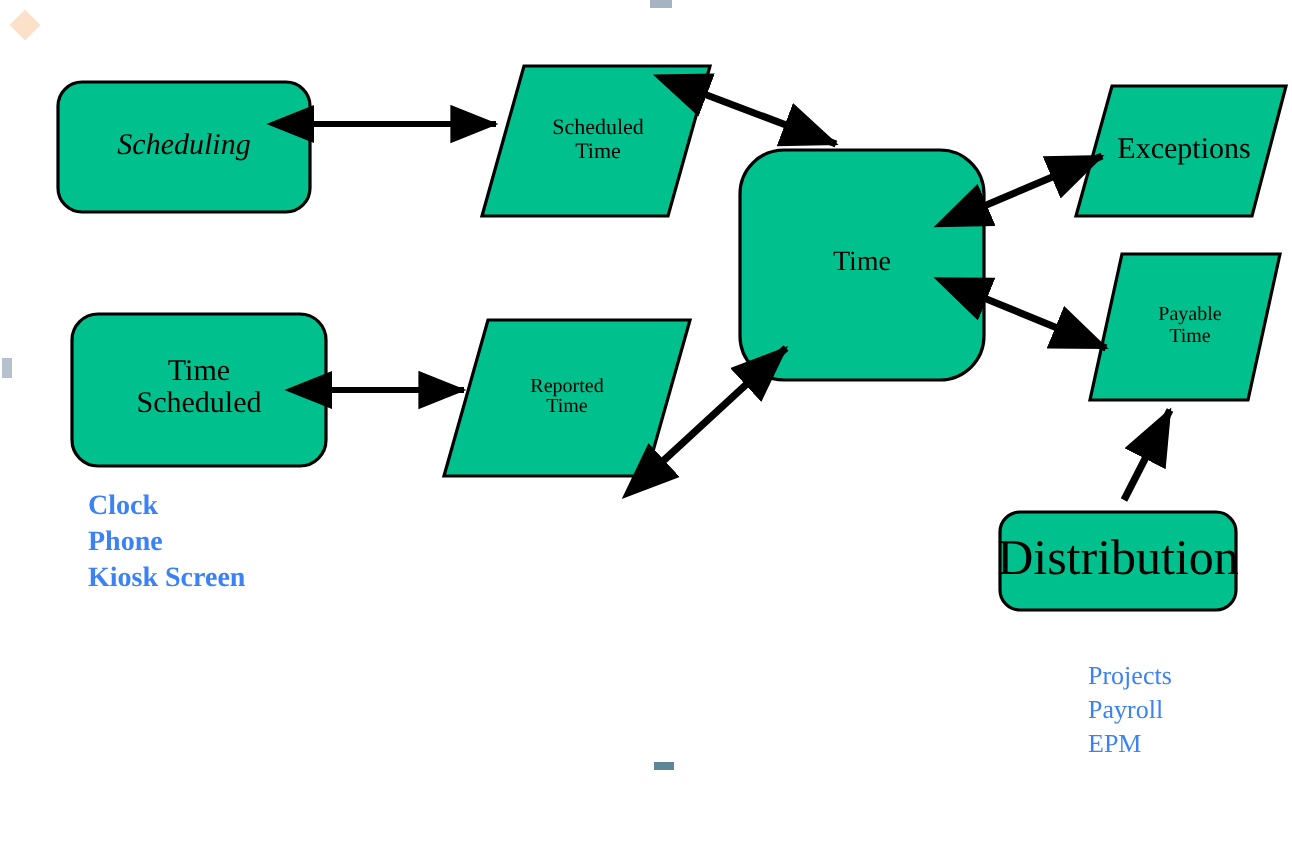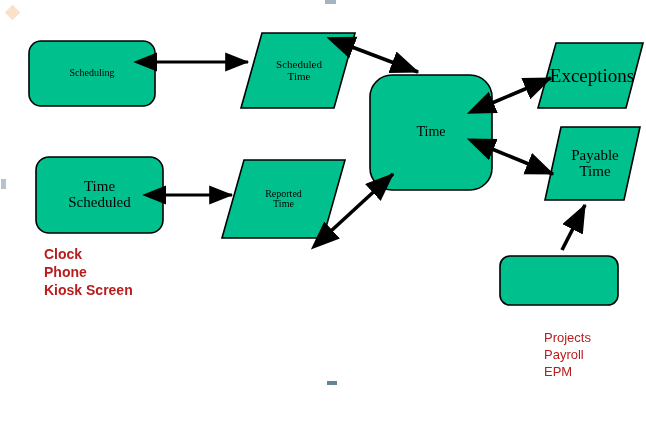--- a/index.html
+++ b/index.html
@@ -27,33 +27,33 @@
     display: flex;
     align-items: center;
     justify-content: center;
     text-align: center;
     color: #000000;
     font-family: "Liberation Serif", "DejaVu Serif", serif;
     line-height: 1.05;
     white-space: nowrap;
     pointer-events: none;
   }
-  .lbl-scheduling   { left: 29px;  top: 41px;  width: 126px; height: 65px;  font-size: 10px; }
+  .lbl-scheduling   { left: 29px;  top: 41px;  width: 126px; height: 65px;  font-size: 15px; font-style: italic; }
   .lbl-scheduled    { left: 244px; top: 33px;  width: 110px; height: 75px;  font-size: 11px; }
   .lbl-timerep      { left: 36px;  top: 157px; width: 127px; height: 76px;  font-size: 15px; }
   .lbl-reported     { left: 226px; top: 160px; width: 115px; height: 78px;  font-size: 10px; }
   .lbl-timeadmin    { left: 370px; top: 75px;  width: 122px; height: 115px; font-size: 14px; }
-  .lbl-exceptions   { left: 541px; top: 43px;  width: 102px; height: 65px;  font-size: 19px; }
-  .lbl-payable      { left: 548px; top: 127px; width: 94px;  height: 73px;  font-size: 15px; }
+  .lbl-exceptions   { left: 541px; top: 43px;  width: 102px; height: 65px;  font-size: 15px; }
+  .lbl-payable      { left: 548px; top: 127px; width: 94px;  height: 73px;  font-size: 10px; }
   .lbl-distribution { left: 496px; top: 256px; width: 126px; height: 49px;  font-size: 25px; }
 
   .list-block {
     position: absolute;
-    color: #b91c1c;
-    font-family: Liberation Sans, sans-serif;
+    color: #3b82f6;
+    font-family: Liberation Serif, serif;
   }
   .list-left {
     left: 44px;
     top: 245px;
     font-size: 14px;
     font-weight: bold;
     line-height: 18px;
   }
   .list-right {
     left: 512px;
@@ -178,20 +178,23 @@
     <span>Exceptions</span>
   </div>
 
   <div class="node-label lbl-payable">
     <div>
       <div>Payable</div>
       <div>Time</div>
     </div>
   </div>
 
+  <div class="node-label lbl-distribution">
+    <span>Distribution</span>
+  </div>
 
   <div class="list-block list-left">
     <div>Clock</div>
     <div>Phone</div>
     <div>Kiosk Screen</div>
   </div>
 
   <div class="list-block list-right">
     <div>Projects</div>
     <div>Payroll</div>

